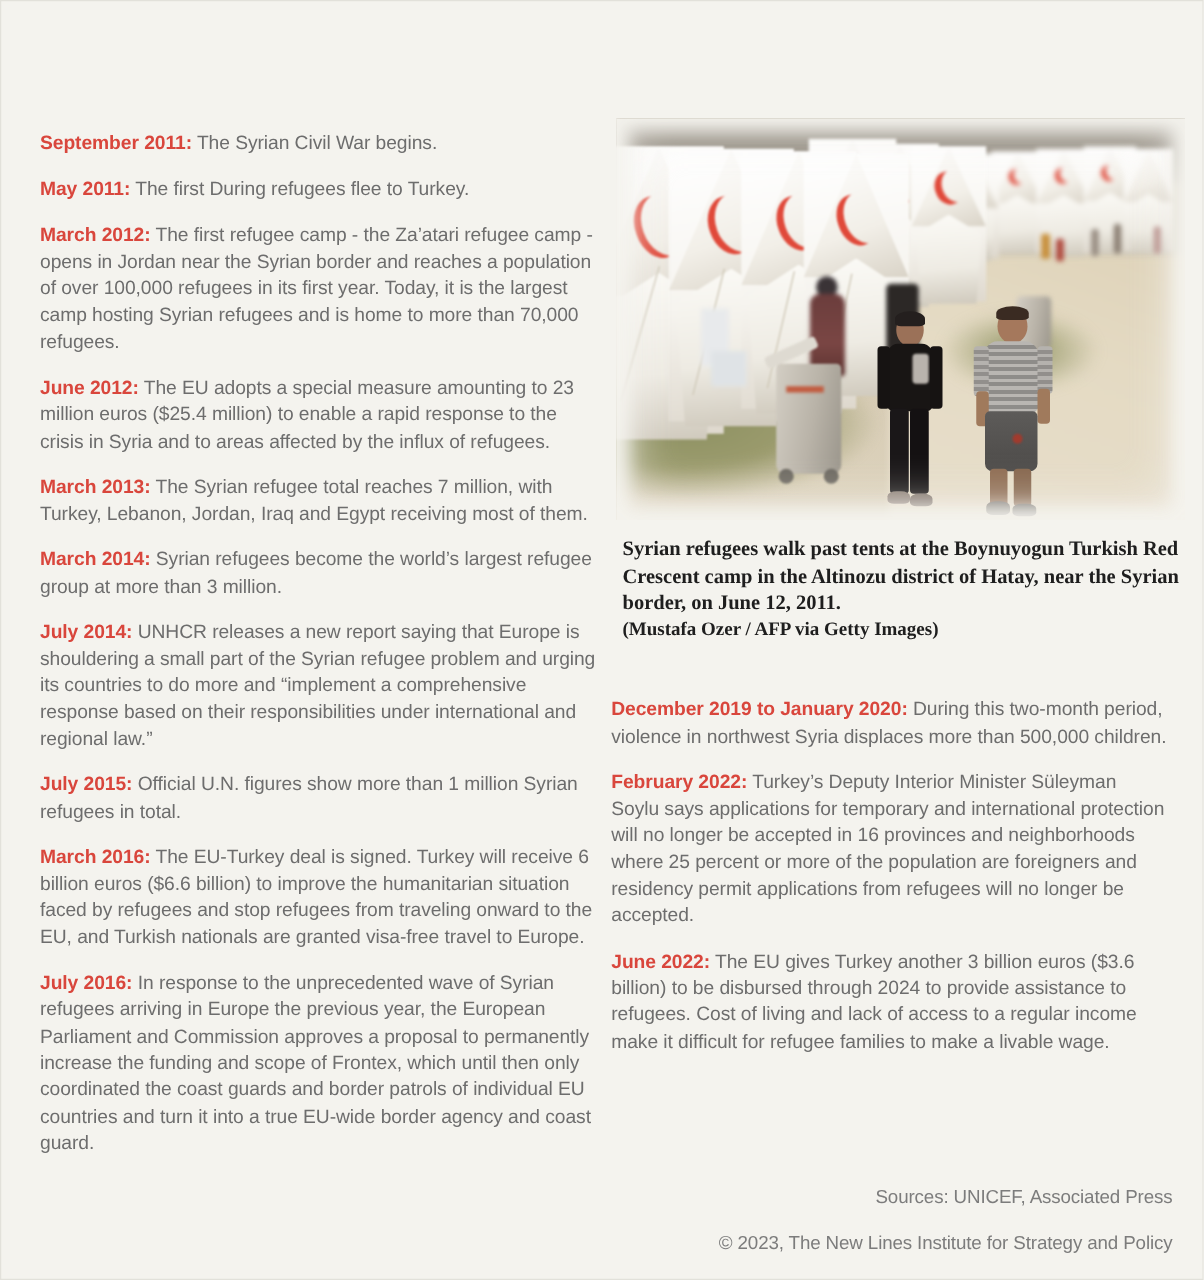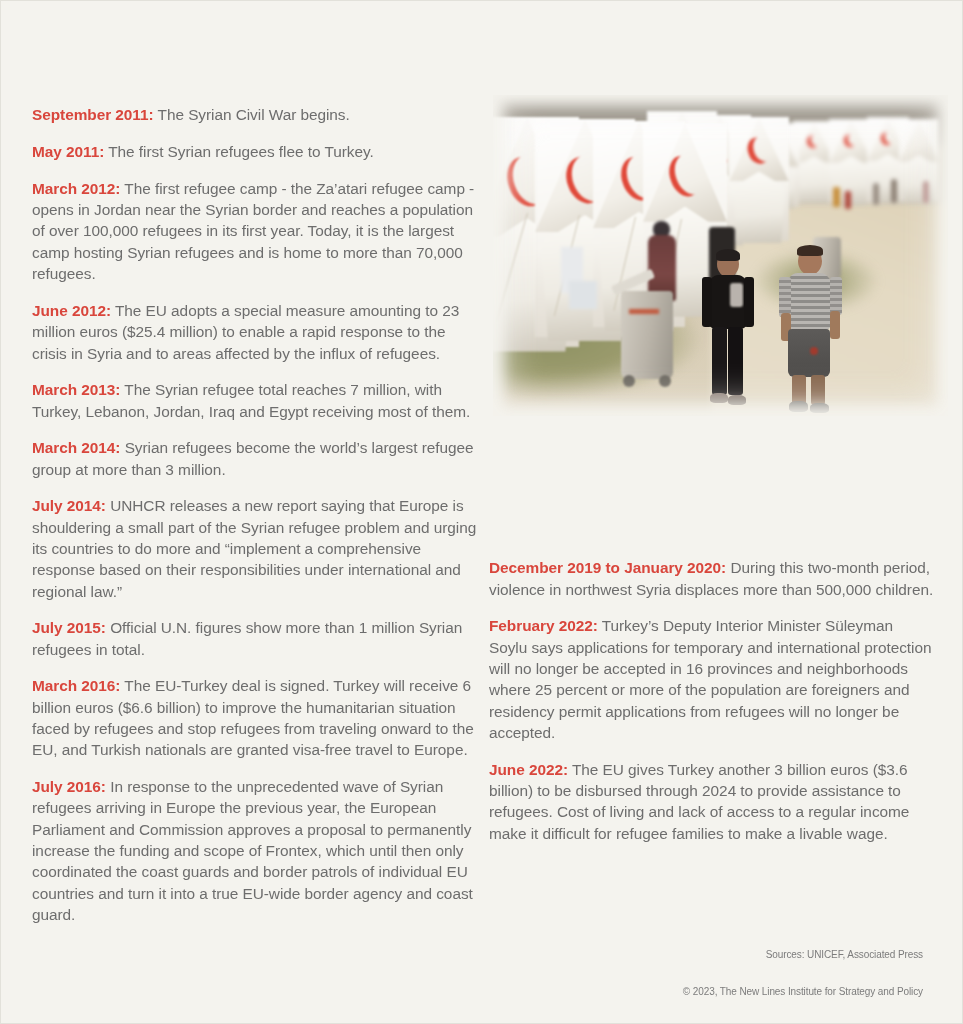--- a/index.html
+++ b/index.html
@@ -195,23 +195,23 @@
   }
   #caption .credit {
     display: block;
     margin-top: 1px;
     font-size: 15.2px;
   }
 
   
   .footer-line {
     position: absolute;
-    right: 39px;
+    right: 24px;
     text-align: center;
-    font-size: 10px;
+    font-size: 15px;
     color: #7c7c7c;
     letter-spacing: -0.1px;
   }
   #sources { top: 948px; }
   #copyright { top: 985px; }
 </style>
 </head>
 <body>
 
 <div id="page">
@@ -350,24 +350,28 @@
         <div class="p-leg" style="left:12px;top:128px;width:14px;height:30px;background:#8f6d53;"></div>
         <div class="p-leg" style="left:31px;top:128px;width:14px;height:30px;background:#87674e;"></div>
         <div class="p-shoe" style="left:9px;top:154px;width:19px;height:11px;background:#6f6a64;"></div>
         <div class="p-shoe" style="left:30px;top:156px;width:19px;height:10px;background:#5f5b56;"></div>
       </div>
 
       <div id="photo-vignette"></div>
     </div>
   </div>
 
+  <div id="caption">
+    <span>Syrian refugees walk past tents at the Boynuyogun Turkish Red Crescent camp in the Altinozu district of Hatay, near the Syrian border, on June 12, 2011.</span>
+    <span class="credit">(Mustafa Ozer / AFP via Getty Images)</span>
+  </div>
 
   <div id="left-col" class="col">
     <p class="entry"><span class="date">September 2011:</span><span> The Syrian Civil War begins.</span></p>
-    <p class="entry"><span class="date">May 2011:</span><span> The first Syrian refugees flee to Turkey.</span></p>
+    <p class="entry"><span class="date">May 2011:</span><span> The first During refugees flee to Turkey.</span></p>
     <p class="entry"><span class="date">March 2012:</span><span> The first refugee camp - the Za’atari refugee camp - opens in Jordan near the Syrian border and reaches a population of over 100,000 refugees in its first year. Today, it is the largest camp hosting Syrian refugees and is home to more than 70,000 refugees.</span></p>
     <p class="entry"><span class="date">June 2012:</span><span> The EU adopts a special measure amounting to 23 million euros ($25.4 million) to enable a rapid response to the crisis in Syria and to areas affected by the influx of refugees.</span></p>
     <p class="entry"><span class="date">March 2013:</span><span> The Syrian refugee total reaches 7 million, with Turkey, Lebanon, Jordan, Iraq and Egypt receiving most of them.</span></p>
     <p class="entry"><span class="date">March 2014:</span><span> Syrian refugees become the world’s largest refugee group at more than 3 million.</span></p>
     <p class="entry"><span class="date">July 2014:</span><span> UNHCR releases a new report saying that Europe is shouldering a small part of the Syrian refugee problem and urging its countries to do more and “implement a comprehensive response based on their responsibilities under international and regional law.”</span></p>
     <p class="entry"><span class="date">July 2015:</span><span> Official U.N. figures show more than 1 million Syrian refugees in total.</span></p>
     <p class="entry"><span class="date">March 2016:</span><span> The EU-Turkey deal is signed. Turkey will receive 6 billion euros ($6.6 billion) to improve the humanitarian situation faced by refugees and stop refugees from traveling onward to the EU, and Turkish nationals are granted visa-free travel to Europe.</span></p>
     <p class="entry"><span class="date">July 2016:</span><span> In response to the unprecedented wave of Syrian refugees arriving in Europe the previous year, the European Parliament and Commission approves a proposal to permanently increase the funding and scope of Frontex, which until then only coordinated the coast guards and border patrols of individual EU countries and turn it into a true EU-wide border agency and coast guard.</span></p>
   </div>
 

